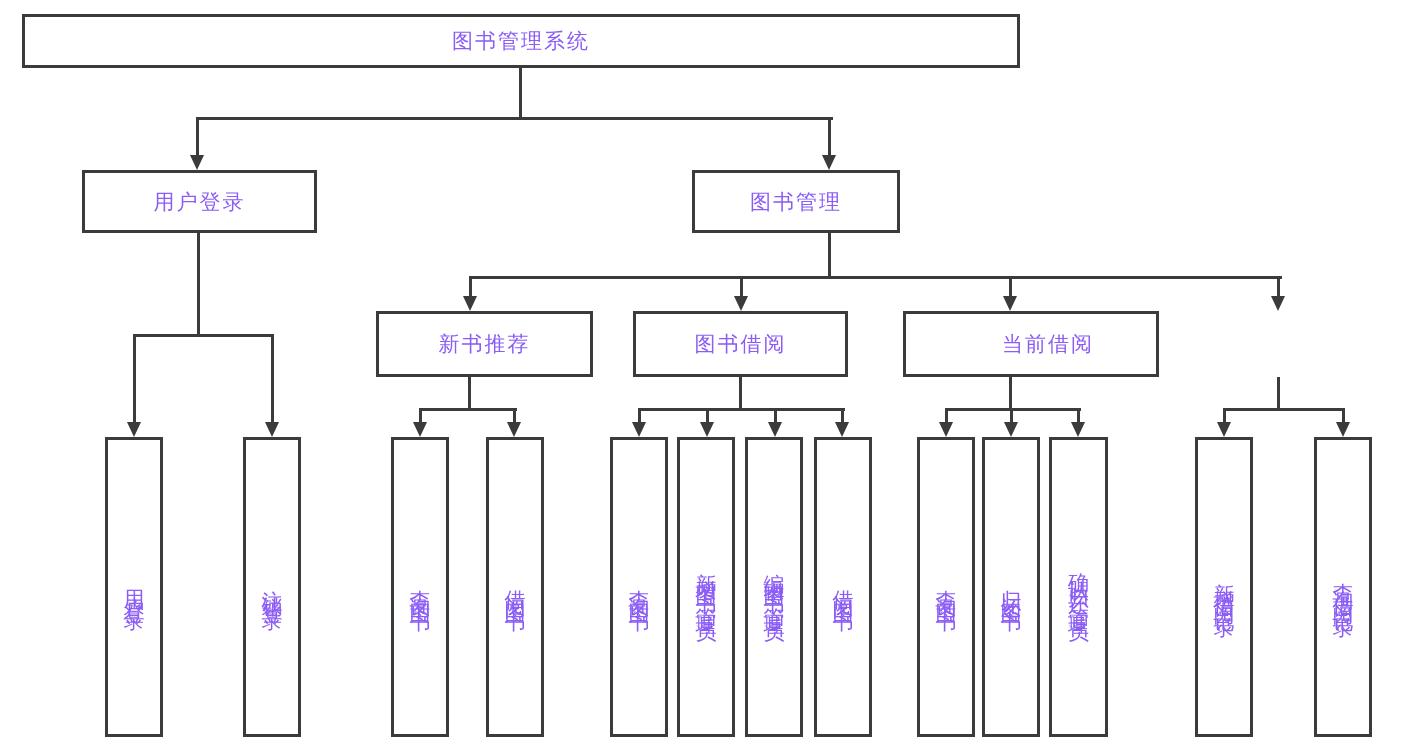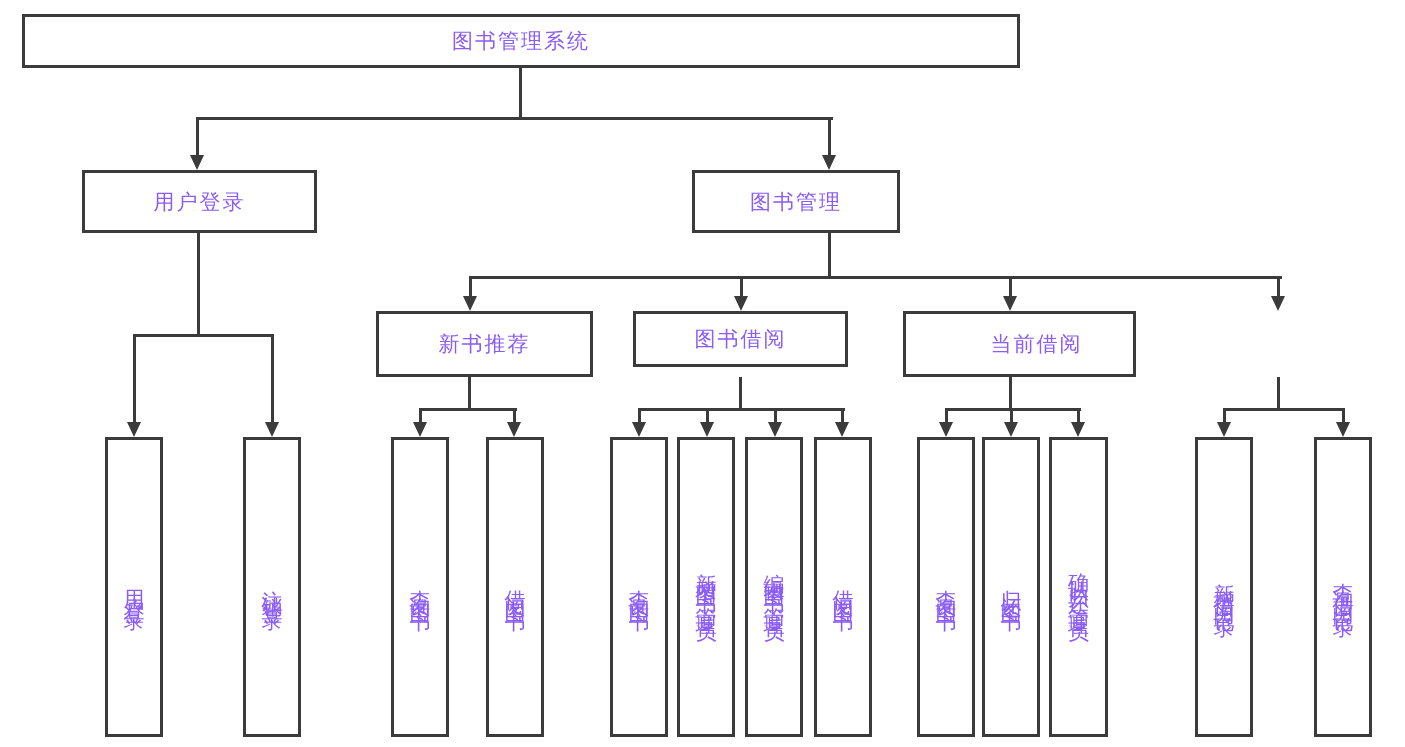--- a/index.html
+++ b/index.html
@@ -34,23 +34,23 @@
 <div id="canvas">
 
   <div class="bx" style="left:22px;top:14px;width:998px;height:54px;">图书管理系统</div>
 
   <div class="bx" style="left:82px;top:170px;width:235px;height:63px;">用户登录</div>
 
   <div class="bx" style="left:692px;top:170px;width:208px;height:63px;">图书管理</div>
 
   <div class="bx" style="left:360px;top:311px;width:217px;height:66px;margin-left:16px;">新书推荐</div>
 
-  <div class="bx" style="left:633px;top:311px;width:215px;height:56px;">图书借阅</div>
+  <div class="bx" style="left:633px;top:311px;width:215px;height:66px;">图书借阅</div>
 
-  <div class="bx" style="left:903px;top:311px;width:233px;height:66px;padding-left:34px;">当前借阅</div>
+  <div class="bx" style="left:903px;top:311px;width:256px;height:66px;padding-left:34px;">当前借阅</div>
 
 
   <div class="bx lf" style="left:105px;top:437px;width:58px;height:300px;">
     <span class="vt">用户登录</span>
   </div>
 
   <div class="bx lf" style="left:243px;top:437px;width:58px;height:300px;">
     <span class="vt">注销登录</span>
   </div>
 

